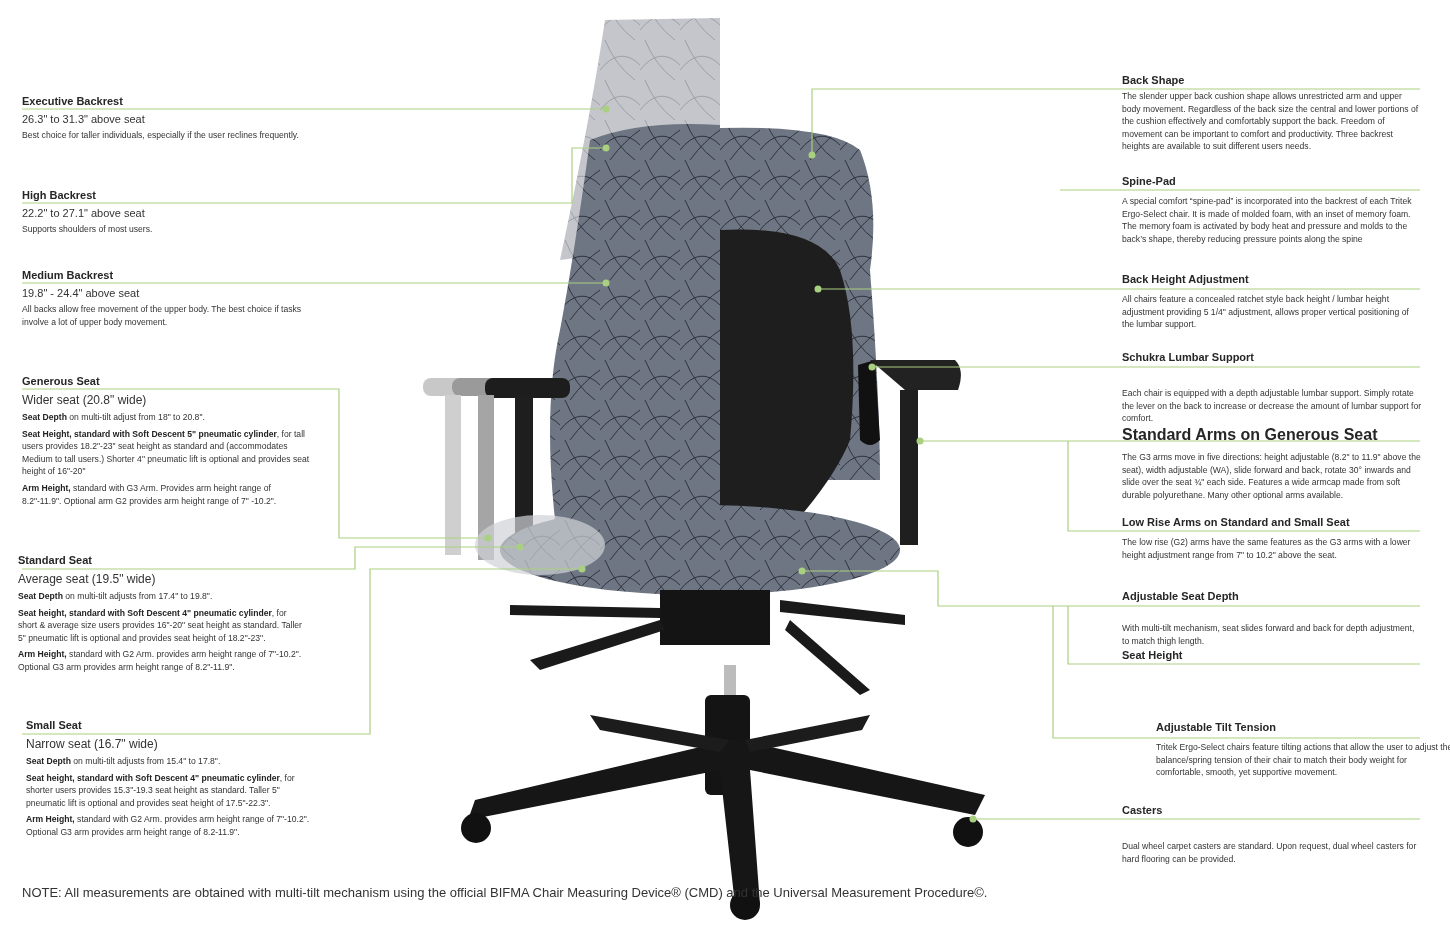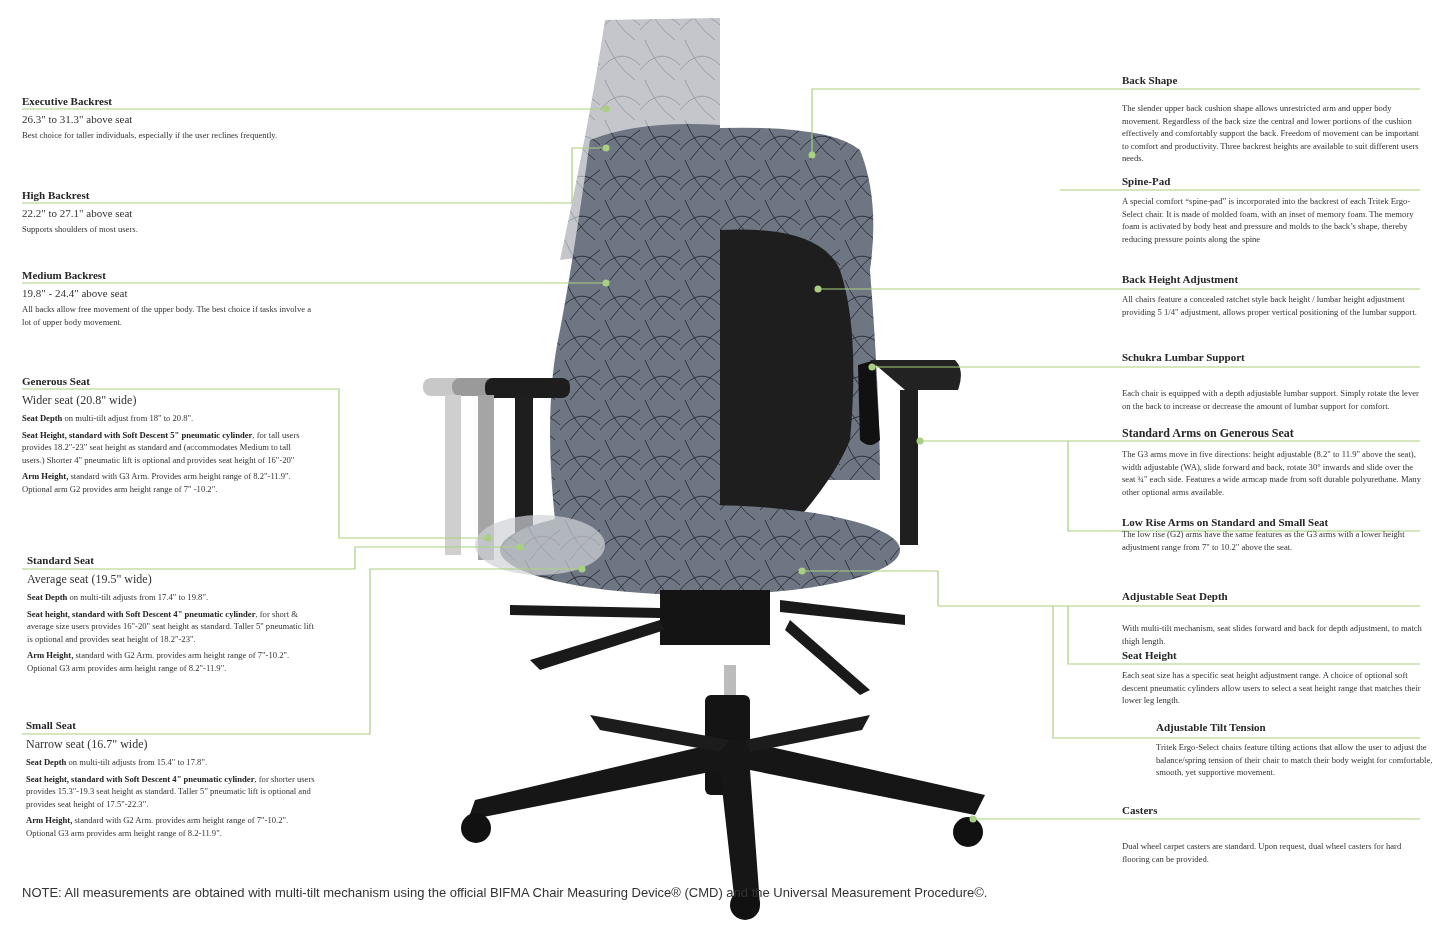--- a/index.html
+++ b/index.html
@@ -1,18 +1,18 @@
 <!DOCTYPE html>
 <html><head>
 <meta charset="utf-8">
 <style>
   html, body { margin:0; padding:0; background:#ffffff; }
   body { width:1450px; height:927px; position:relative; overflow:hidden;
          font-family:"Liberation Sans", "DejaVu Sans", sans-serif; color:#2b2b2b; }
-  .block { position:absolute;font-family:Liberation Serif, serif; }
+  .block { position:absolute; }
   .block h3 { margin:0; font-size:11px; font-weight:bold; color:#262626; letter-spacing:0; }
   .block .sub { font-size:11px; color:#333; margin-top:3px; }
   .block p { margin:4px 0 0 0; font-size:8.6px; line-height:12.6px; color:#333; }
   .block p b { color:#222; }
   .note { position:absolute; left:22px; top:885px; font-size:13px; color:#333; }
   svg.lines { position:absolute; left:0; top:0; }
   .chair { position:absolute; left:0; top:0; }
 </style>
 </head>
 <body>
@@ -119,66 +119,65 @@
   <div class="sub" style="margin-top:6px">19.8" - 24.4" above seat</div>
   <p>All backs allow free movement of the upper body. The best choice if tasks involve a lot of upper body movement.</p>
 </div>
 <div class="block" style="left:22px;top:375px;width:290px">
   <h3>Generous Seat</h3>
   <div class="sub" style="margin-top:6px;font-size:12px">Wider seat (20.8" wide)</div>
   <p><b>Seat Depth</b><span> on multi-tilt adjust from 18" to 20.8".</span></p>
   <p><b>Seat Height, standard with Soft Descent 5" pneumatic cylinder</b><span>, for tall users provides 18.2"-23" seat height as standard and (accommodates Medium to tall users.) Shorter 4" pneumatic lift is optional and provides seat height of 16"-20"</span></p>
   <p><b>Arm Height,</b><span> standard with G3 Arm. Provides arm height range of 8.2"-11.9". Optional arm G2  provides arm height range of 7" -10.2".</span></p>
 </div>
-<div class="block" style="left:27px;top:554px;width:290px">
+<div class="block" style="left:18px;top:554px;width:290px">
   <h3>Standard Seat</h3>
   <div class="sub" style="margin-top:6px;font-size:12px">Average seat (19.5" wide)</div>
   <p><b>Seat Depth</b><span> on multi-tilt adjusts from 17.4" to 19.8".</span></p>
   <p><b>Seat height, standard with Soft Descent 4" pneumatic cylinder</b><span>, for short &amp; average size users provides  16"-20" seat height as standard. Taller 5" pneumatic lift is optional and provides seat height of 18.2"-23".</span></p>
   <p><b>Arm Height,</b><span> standard with G2 Arm. provides arm height range of 7"-10.2". Optional G3 arm provides arm height range of 8.2"-11.9".</span></p>
 </div>
 <div class="block" style="left:26px;top:719px;width:290px">
   <h3>Small Seat</h3>
   <div class="sub" style="margin-top:6px;font-size:12px">Narrow seat (16.7" wide)</div>
   <p><b>Seat Depth</b><span> on multi-tilt adjusts from 15.4" to 17.8".</span></p>
   <p><b>Seat height, standard with Soft Descent 4" pneumatic cylinder</b><span>, for shorter users provides  15.3"-19.3 seat height as standard. Taller 5" pneumatic lift is optional and provides seat height of 17.5"-22.3".</span></p>
   <p><b>Arm Height,</b><span> standard with G2 Arm. provides arm height range of 7"-10.2". Optional G3 arm provides arm height range of 8.2-11.9".</span></p>
 </div>
 
 <div class="block" style="left:1122px;top:74px;width:300px">
   <h3>Back Shape</h3>
-  <p style="margin-top:16px">The slender upper back cushion shape allows unrestricted arm and upper body movement. Regardless of the back size the central and lower portions of the cushion effectively and comfortably support the back. Freedom of movement can be important to comfort and productivity. Three backrest heights are available to suit different users needs.</p>
+  <p style="margin-top:4px">The slender upper back cushion shape allows unrestricted arm and upper body movement. Regardless of the back size the central and lower portions of the cushion effectively and comfortably support the back. Freedom of movement can be important to comfort and productivity. Three backrest heights are available to suit different users needs.</p>
 </div>
 <div class="block" style="left:1122px;top:175px;width:300px">
   <h3>Spine-Pad</h3>
   <p style="margin-top:8px">A special comfort “spine-pad” is incorporated into the backrest of each Tritek Ergo-Select chair. It is made of molded foam, with an inset of memory foam. The memory foam is activated by body heat and pressure and molds to the back’s shape, thereby reducing pressure points along the spine</p>
 </div>
 <div class="block" style="left:1122px;top:273px;width:300px">
   <h3>Back Height Adjustment</h3>
   <p style="margin-top:8px">All chairs feature a concealed ratchet style back height / lumbar height adjustment providing 5 1/4" adjustment, allows proper vertical positioning of the lumbar support.</p>
 </div>
 <div class="block" style="left:1122px;top:351px;width:300px">
   <h3>Schukra Lumbar Support</h3>
   <p style="margin-top:24px">Each chair is equipped with a depth adjustable lumbar support. Simply rotate the lever on the back to increase or decrease the amount of lumbar support for comfort.</p>
 </div>
 <div class="block" style="left:1122px;top:426px;width:300px">
-  <h3 style="font-size:12px">Standard Arms on Generous Seat</h3>
+  <h3 style="font-size:16px">Standard Arms on Generous Seat</h3>
   <p style="margin-top:7px">The G3 arms move in five directions: height adjustable (8.2" to 11.9" above the seat), width adjustable (WA), slide forward and back, rotate 30° inwards and slide over the seat ¾" each side. Features a wide armcap made from soft durable polyurethane. Many other optional arms available.</p>
 </div>
 <div class="block" style="left:1122px;top:516px;width:300px">
   <h3>Low Rise Arms on Standard and Small Seat</h3>
-  <p style="margin-top:0">The low rise (G2) arms have the same features as the G3 arms with a lower height adjustment range from 7" to 10.2" above the seat.</p>
+  <p style="margin-top:8px">The low rise (G2) arms have the same features as the G3 arms with a lower height adjustment range from 7" to 10.2" above the seat.</p>
 </div>
 <div class="block" style="left:1122px;top:590px;width:300px">
   <h3>Adjustable Seat Depth</h3>
   <p style="margin-top:20px">With multi-tilt mechanism, seat slides forward and back for depth adjustment, to match thigh length.</p>
 </div>
 <div class="block" style="left:1122px;top:649px;width:300px">
   <h3>Seat Height</h3>
-  <p style="margin-top:8px">Each seat size has a specific seat height adjustment range. A choice of optional soft descent pneumatic cylinders allow users to select a seat height range that matches their lower leg length.</p>
 </div>
 <div class="block" style="left:1156px;top:721px;width:300px">
   <h3>Adjustable Tilt Tension</h3>
   <p style="margin-top:8px">Tritek Ergo-Select chairs feature tilting actions that allow the user to adjust the balance/spring tension of their chair to match their body weight for comfortable, smooth, yet supportive movement.</p>
 </div>
 <div class="block" style="left:1122px;top:804px;width:300px">
   <h3>Casters</h3>
   <p style="margin-top:24px">Dual wheel carpet casters are standard. Upon request, dual wheel casters for hard flooring can be provided.</p>
 </div>
 

